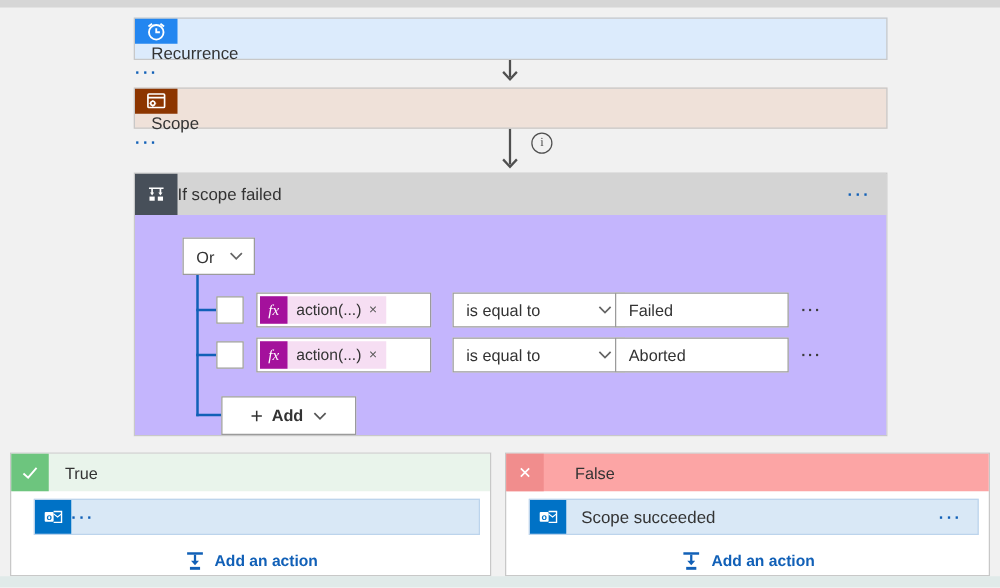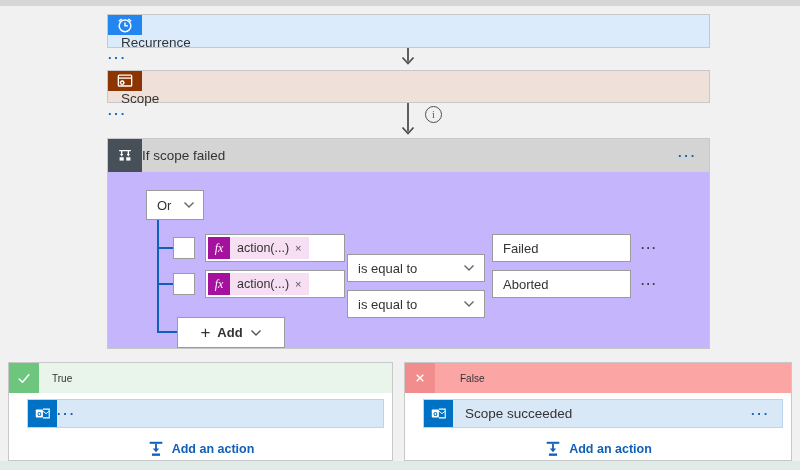--- a/index.html
+++ b/index.html
@@ -42,23 +42,23 @@
 
   .chk{position:absolute;left:65px;width:22px;height:22px;border:1px solid #9b9b9b;background:#fff;
        box-sizing:border-box;cursor:pointer;}
   .expr-input{position:absolute;left:97px;width:140px;height:28px;border:1px solid #9b9b9b;
               background:#fff;box-sizing:border-box;display:flex;align-items:center;padding:0 2px;cursor:text;}
   .token{background:#f6def3;height:22px;display:flex;align-items:center;padding-right:7px;font-size:12.5px;}
   .fx-sq{width:22px;height:22px;background:#a4119c;color:#fff;display:flex;align-items:center;
          justify-content:center;font-family:"Liberation Serif",serif;font-style:italic;
          font-size:12px;margin-right:7px;flex:none;}
   .tok-x{margin-left:6px;font-size:11px;color:#555;cursor:pointer;}
-  .op-select{position:absolute;left:239px;width:138px;height:28px;border:1px solid #9b9b9b;
+  .op-select{position:absolute;left:254px;width:138px;height:28px;border:1px solid #9b9b9b;
              background:#fff;box-sizing:border-box;display:flex;align-items:center;
-             justify-content:space-between;padding:0 9px 0 10px;font-size:13px;cursor:pointer;margin-top:20px;}
+             justify-content:space-between;padding:0 9px 0 10px;font-size:13px;cursor:pointer;}
   .val-input{position:absolute;left:384px;width:139px;height:28px;border:1px solid #9b9b9b;
              background:#fff;box-sizing:border-box;display:flex;align-items:center;
              padding-left:10px;font-size:13px;cursor:text;}
   .row-menu{position:absolute;left:533px;height:28px;display:flex;align-items:center;
             color:#3c3c3c;font-weight:bold;letter-spacing:1.5px;font-size:12px;cursor:pointer;}
   .r1{top:62px;} .r1c{top:65px;} .r2{top:98px;} .r2c{top:101px;}
   .add-btn{position:absolute;left:69px;top:145px;width:108px;height:31px;border:1px solid #9b9b9b;
            background:#fff;box-sizing:border-box;display:flex;align-items:center;justify-content:center;
            gap:7px;font-size:13px;cursor:pointer;}
   .add-plus{font-size:17px;font-weight:400;color:#333;line-height:1;}
@@ -67,21 +67,21 @@
   
   .branch{position:absolute;top:362px;height:99px;background:#fff;border:1px solid #c8c8c8;box-sizing:border-box;}
   #branch-true{left:8px;width:385px;}
   #branch-false{left:404px;width:388px;}
   .branch-header{height:30px;display:flex;align-items:center;cursor:pointer;}
   #branch-true .branch-header{background:#e9f4eb;}
   #branch-false .branch-header{background:#fca5a5;gap:12px;}
   .branch-icon{width:30px;height:30px;flex:none;display:flex;align-items:center;justify-content:center;}
   #branch-true .branch-icon{background:#6dc57e;}
   #branch-false .branch-icon{background:#f18d8d;}
-  .branch-label{margin-left:13px;font-size:10px;}
+  .branch-label{margin-left:13px;font-size:13px;}
   .action-card{position:absolute;left:18px;right:8px;top:36px;height:29px;background:#d9e8f6;
                border:1px solid #bcd4ec;box-sizing:border-box;display:flex;align-items:stretch;cursor:pointer;}
   .action-card .icon{width:29px;flex:none;display:flex;align-items:center;justify-content:center;background:#0072c6;}
   .action-card .title{flex:1;display:flex;align-items:center;padding-left:12px;font-size:13.5px;}
   .add-action{position:absolute;left:0;right:0;top:74px;height:24px;display:flex;align-items:center;
               justify-content:center;gap:7px;color:#1160b7;font-size:12.5px;font-weight:bold;cursor:pointer;}
 </style>
 </head>
 <body>
 

